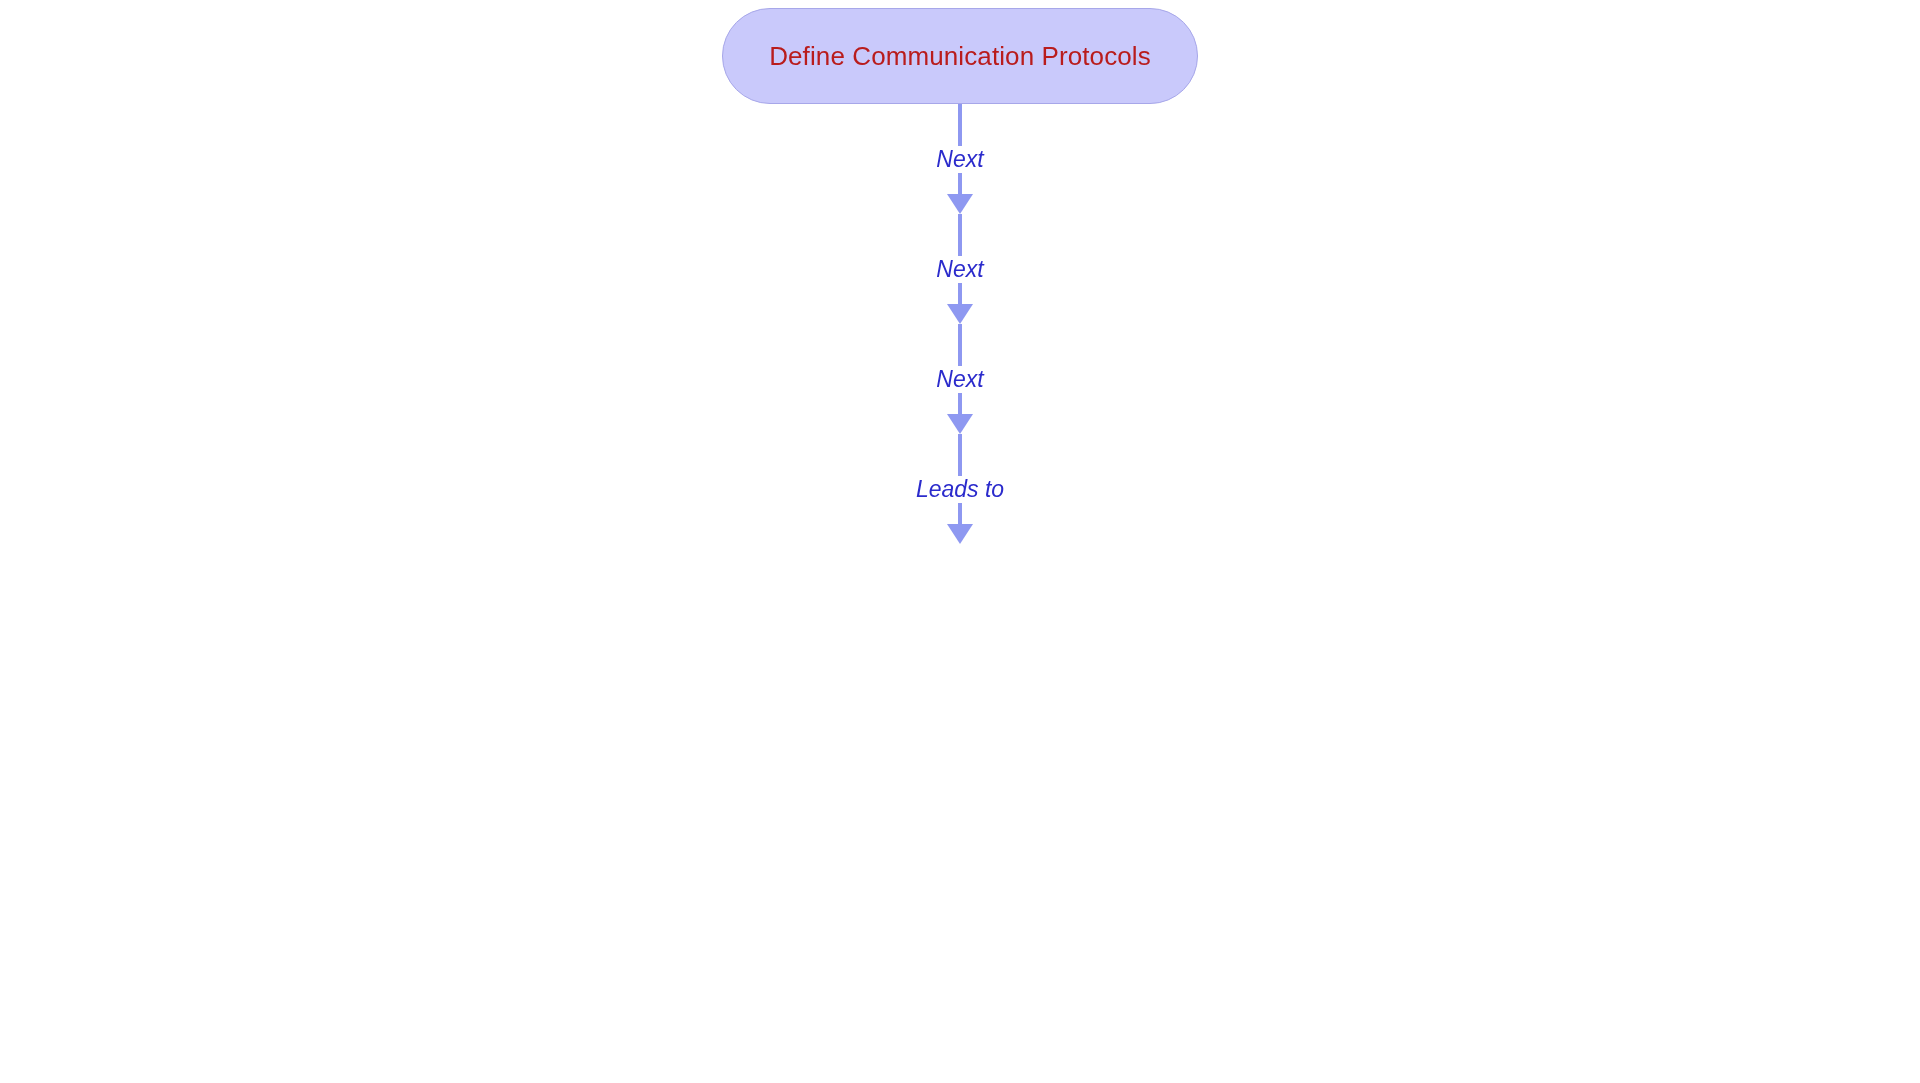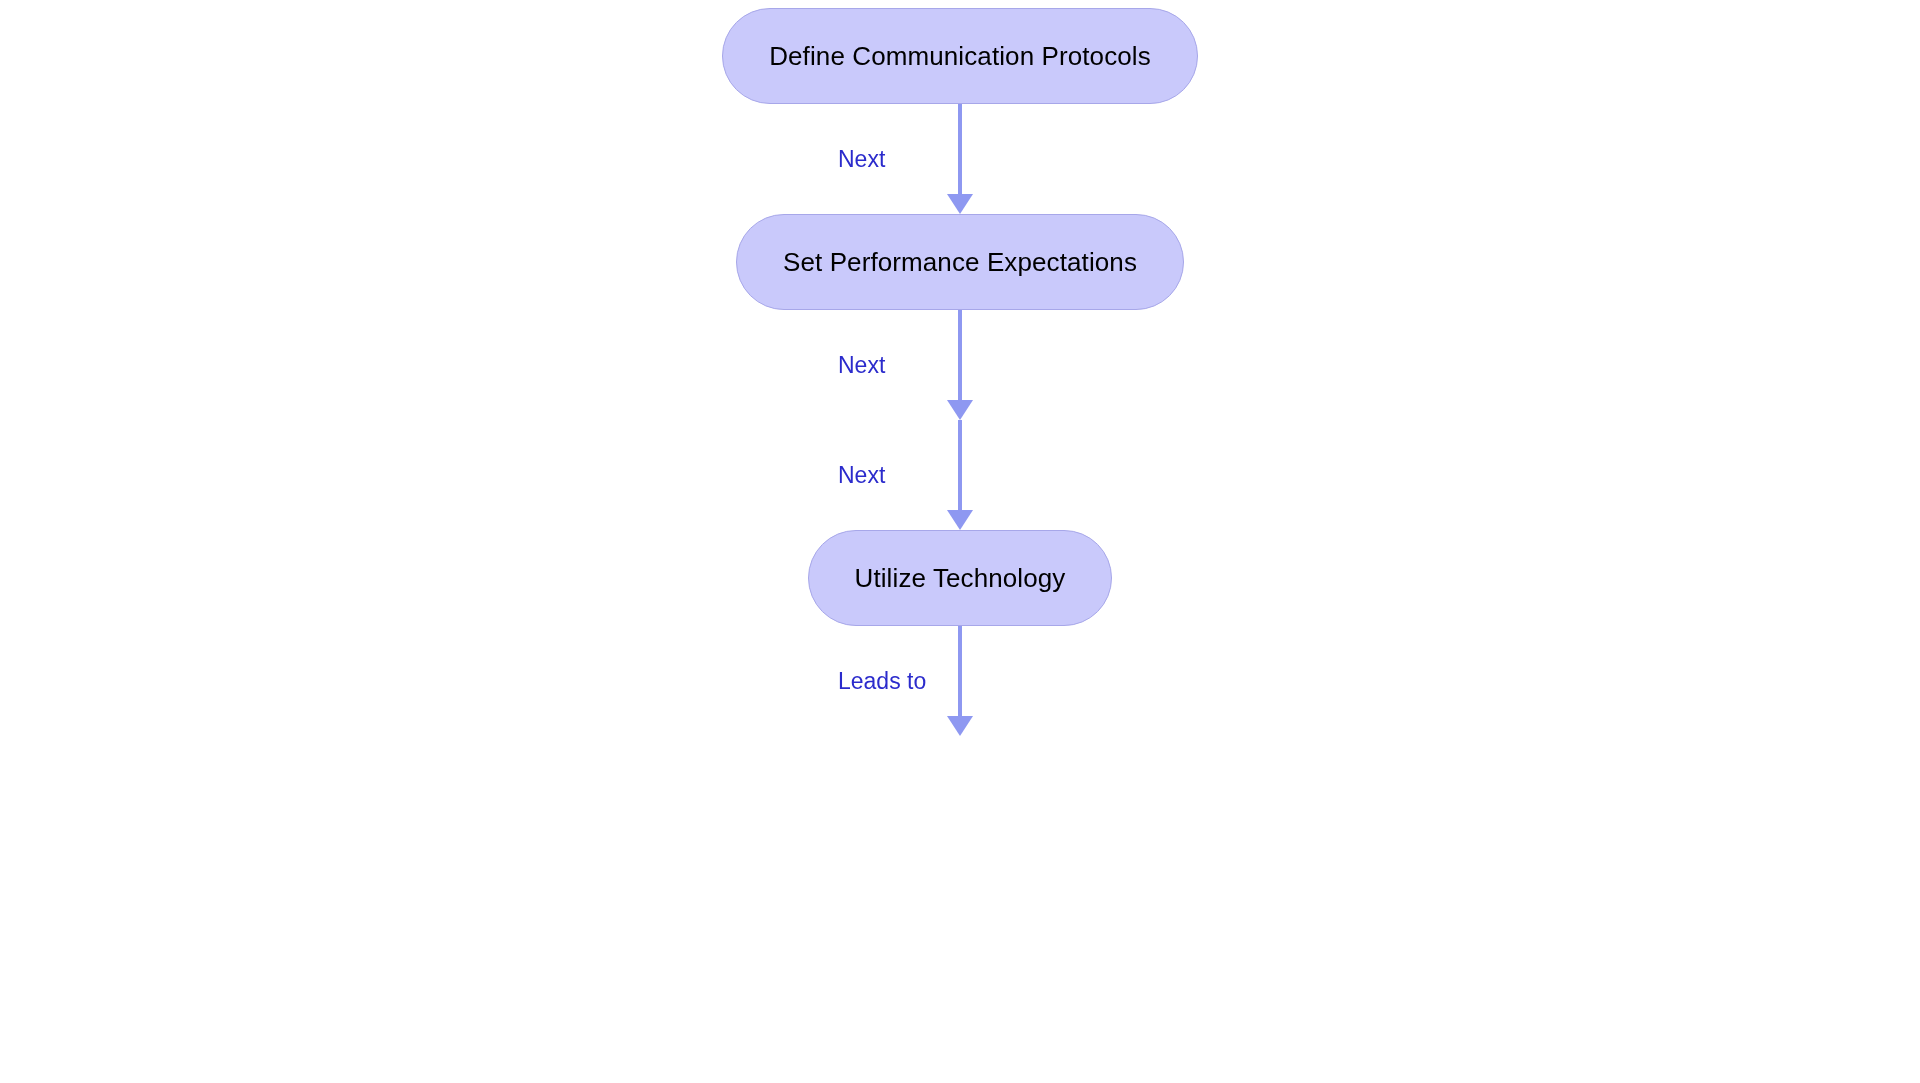--- a/index.html
+++ b/index.html
@@ -26,21 +26,21 @@
     justify-content: flex-start;
     box-sizing: border-box;
     padding-top: 8px;
   }
 
   
   .node {
     background: #c9c9fb;
     border: 1.5px solid #a7a7e9;
     border-radius: 999px;
-    color: #000000;
+    color: #b91c1c;
     font-size: 26px;
     font-weight: 400;
     letter-spacing: 0.1px;
     line-height: 1;
     display: flex;
     align-items: center;
     justify-content: center;
     box-sizing: border-box;
     white-space: nowrap;
     padding: 8px 46px;
@@ -49,21 +49,22 @@
   }
 
   
   .edge {
     position: relative;
     width: 260px;
     height: 110px;
     flex: 0 0 auto;
     display: flex;
     align-items: center;
-    justify-content: flex-start;
+    justify-content: center;
+    font-style: italic;
   }
   .edge-line {
     position: absolute;
     left: 50%;
     top: 0;
     transform: translateX(-50%);
     width: 4px;
     height: 92px;
     background: #8e98f1;
   }
@@ -97,40 +98,34 @@
   <div class="node">
     <span>Define Communication Protocols</span>
   </div>
 
   <div class="edge">
     <div class="edge-line"></div>
     <div class="edge-arrowhead"></div>
     <span class="edge-label">Next</span>
   </div>
 
-  <div class="node">
-    <span>Set Performance Expectations</span>
-  </div>
 
   <div class="edge">
     <div class="edge-line"></div>
     <div class="edge-arrowhead"></div>
     <span class="edge-label">Next</span>
   </div>
 
 
   <div class="edge">
     <div class="edge-line"></div>
     <div class="edge-arrowhead"></div>
     <span class="edge-label">Next</span>
   </div>
 
-  <div class="node">
-    <span>Utilize Technology</span>
-  </div>
 
   <div class="edge">
     <div class="edge-line"></div>
     <div class="edge-arrowhead"></div>
     <span class="edge-label">Leads to</span>
   </div>
 
 
 </div>
 

